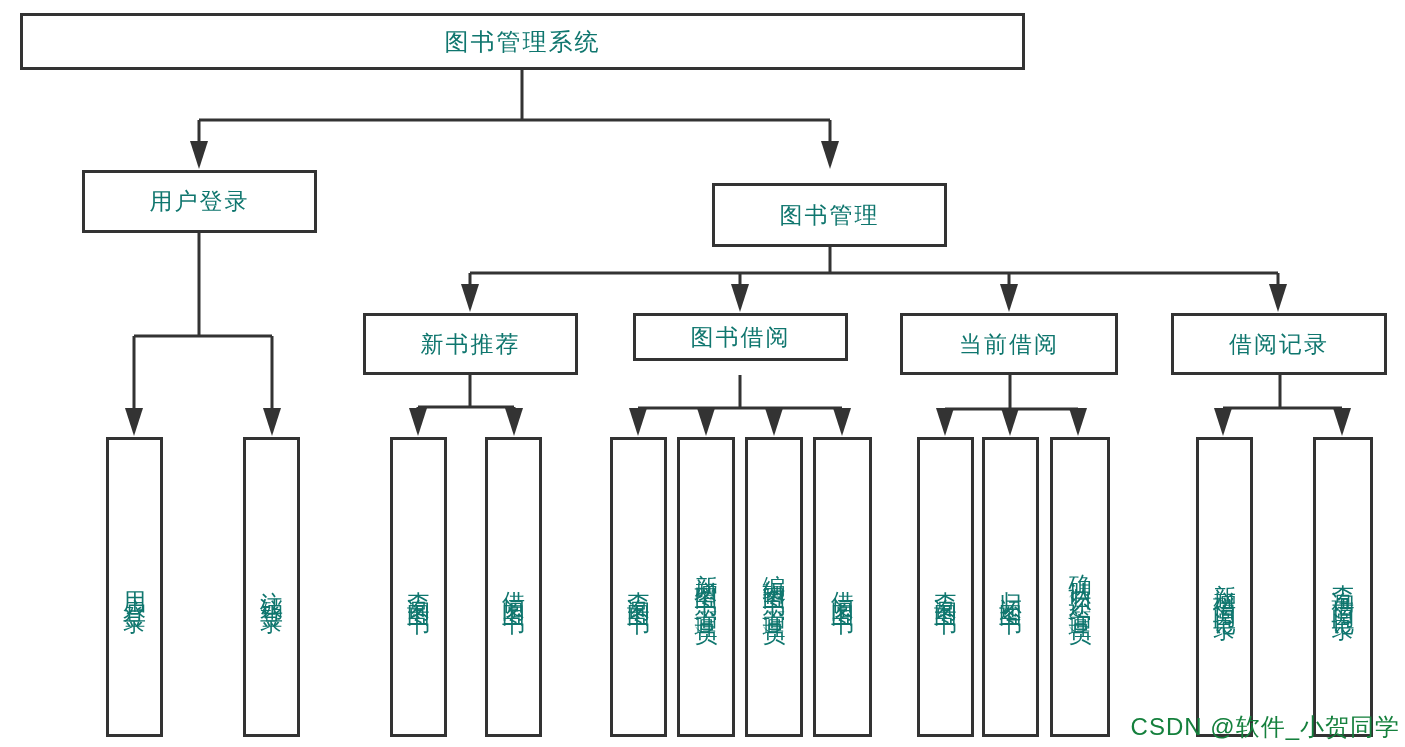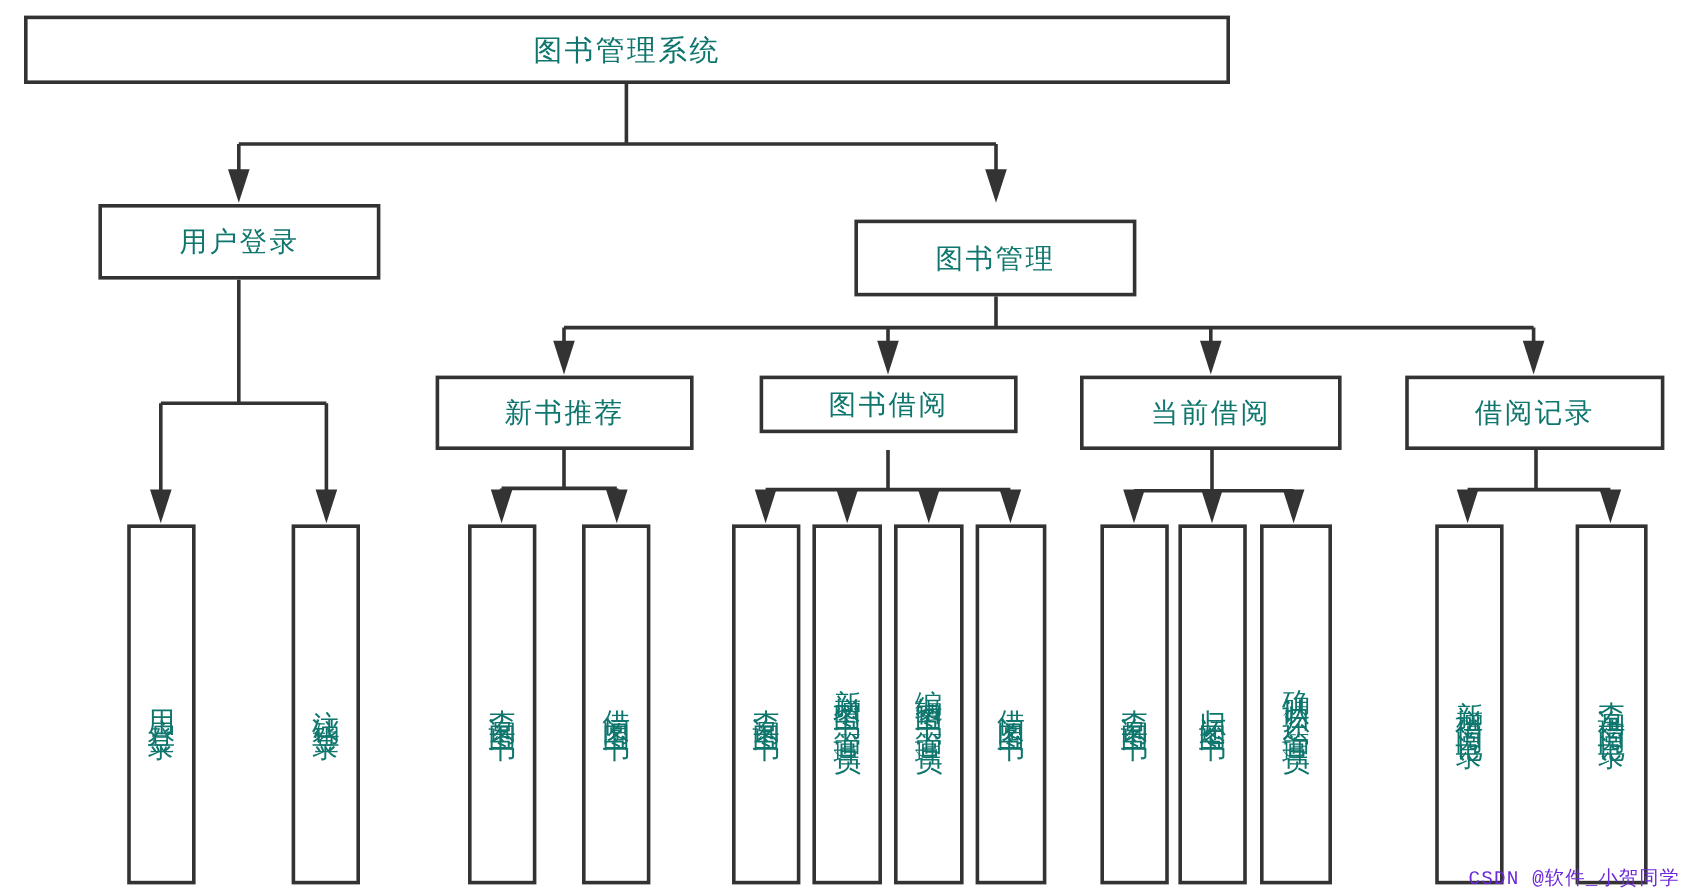--- a/index.html
+++ b/index.html
@@ -15,23 +15,22 @@
     color:#0f766e;
   }
   .h-node{font-size:23px;letter-spacing:2px;}
   .root-node{font-size:24px;letter-spacing:2px;}
   .leaf{
     writing-mode:vertical-rl;text-orientation:mixed;
     font-size:23px;letter-spacing:7px;line-height:1;
   }
   .watermark{
     position:absolute;right:5px;bottom:4px;
-    font-size:16px;color:#6d28d9;letter-spacing:1px;white-space:nowrap;
+    font-size:24px;color:#15803d;letter-spacing:1px;white-space:nowrap;
     z-index:5;
-    font-family:Liberation Mono, monospace;
   }
 </style>
 </head>
 <body>
 
 <div id="page">
 
   <svg id="connectors" viewBox="0 0 1405 747" xmlns="http://www.w3.org/2000/svg">
     <g stroke="#333333" stroke-width="3" fill="none">
 

